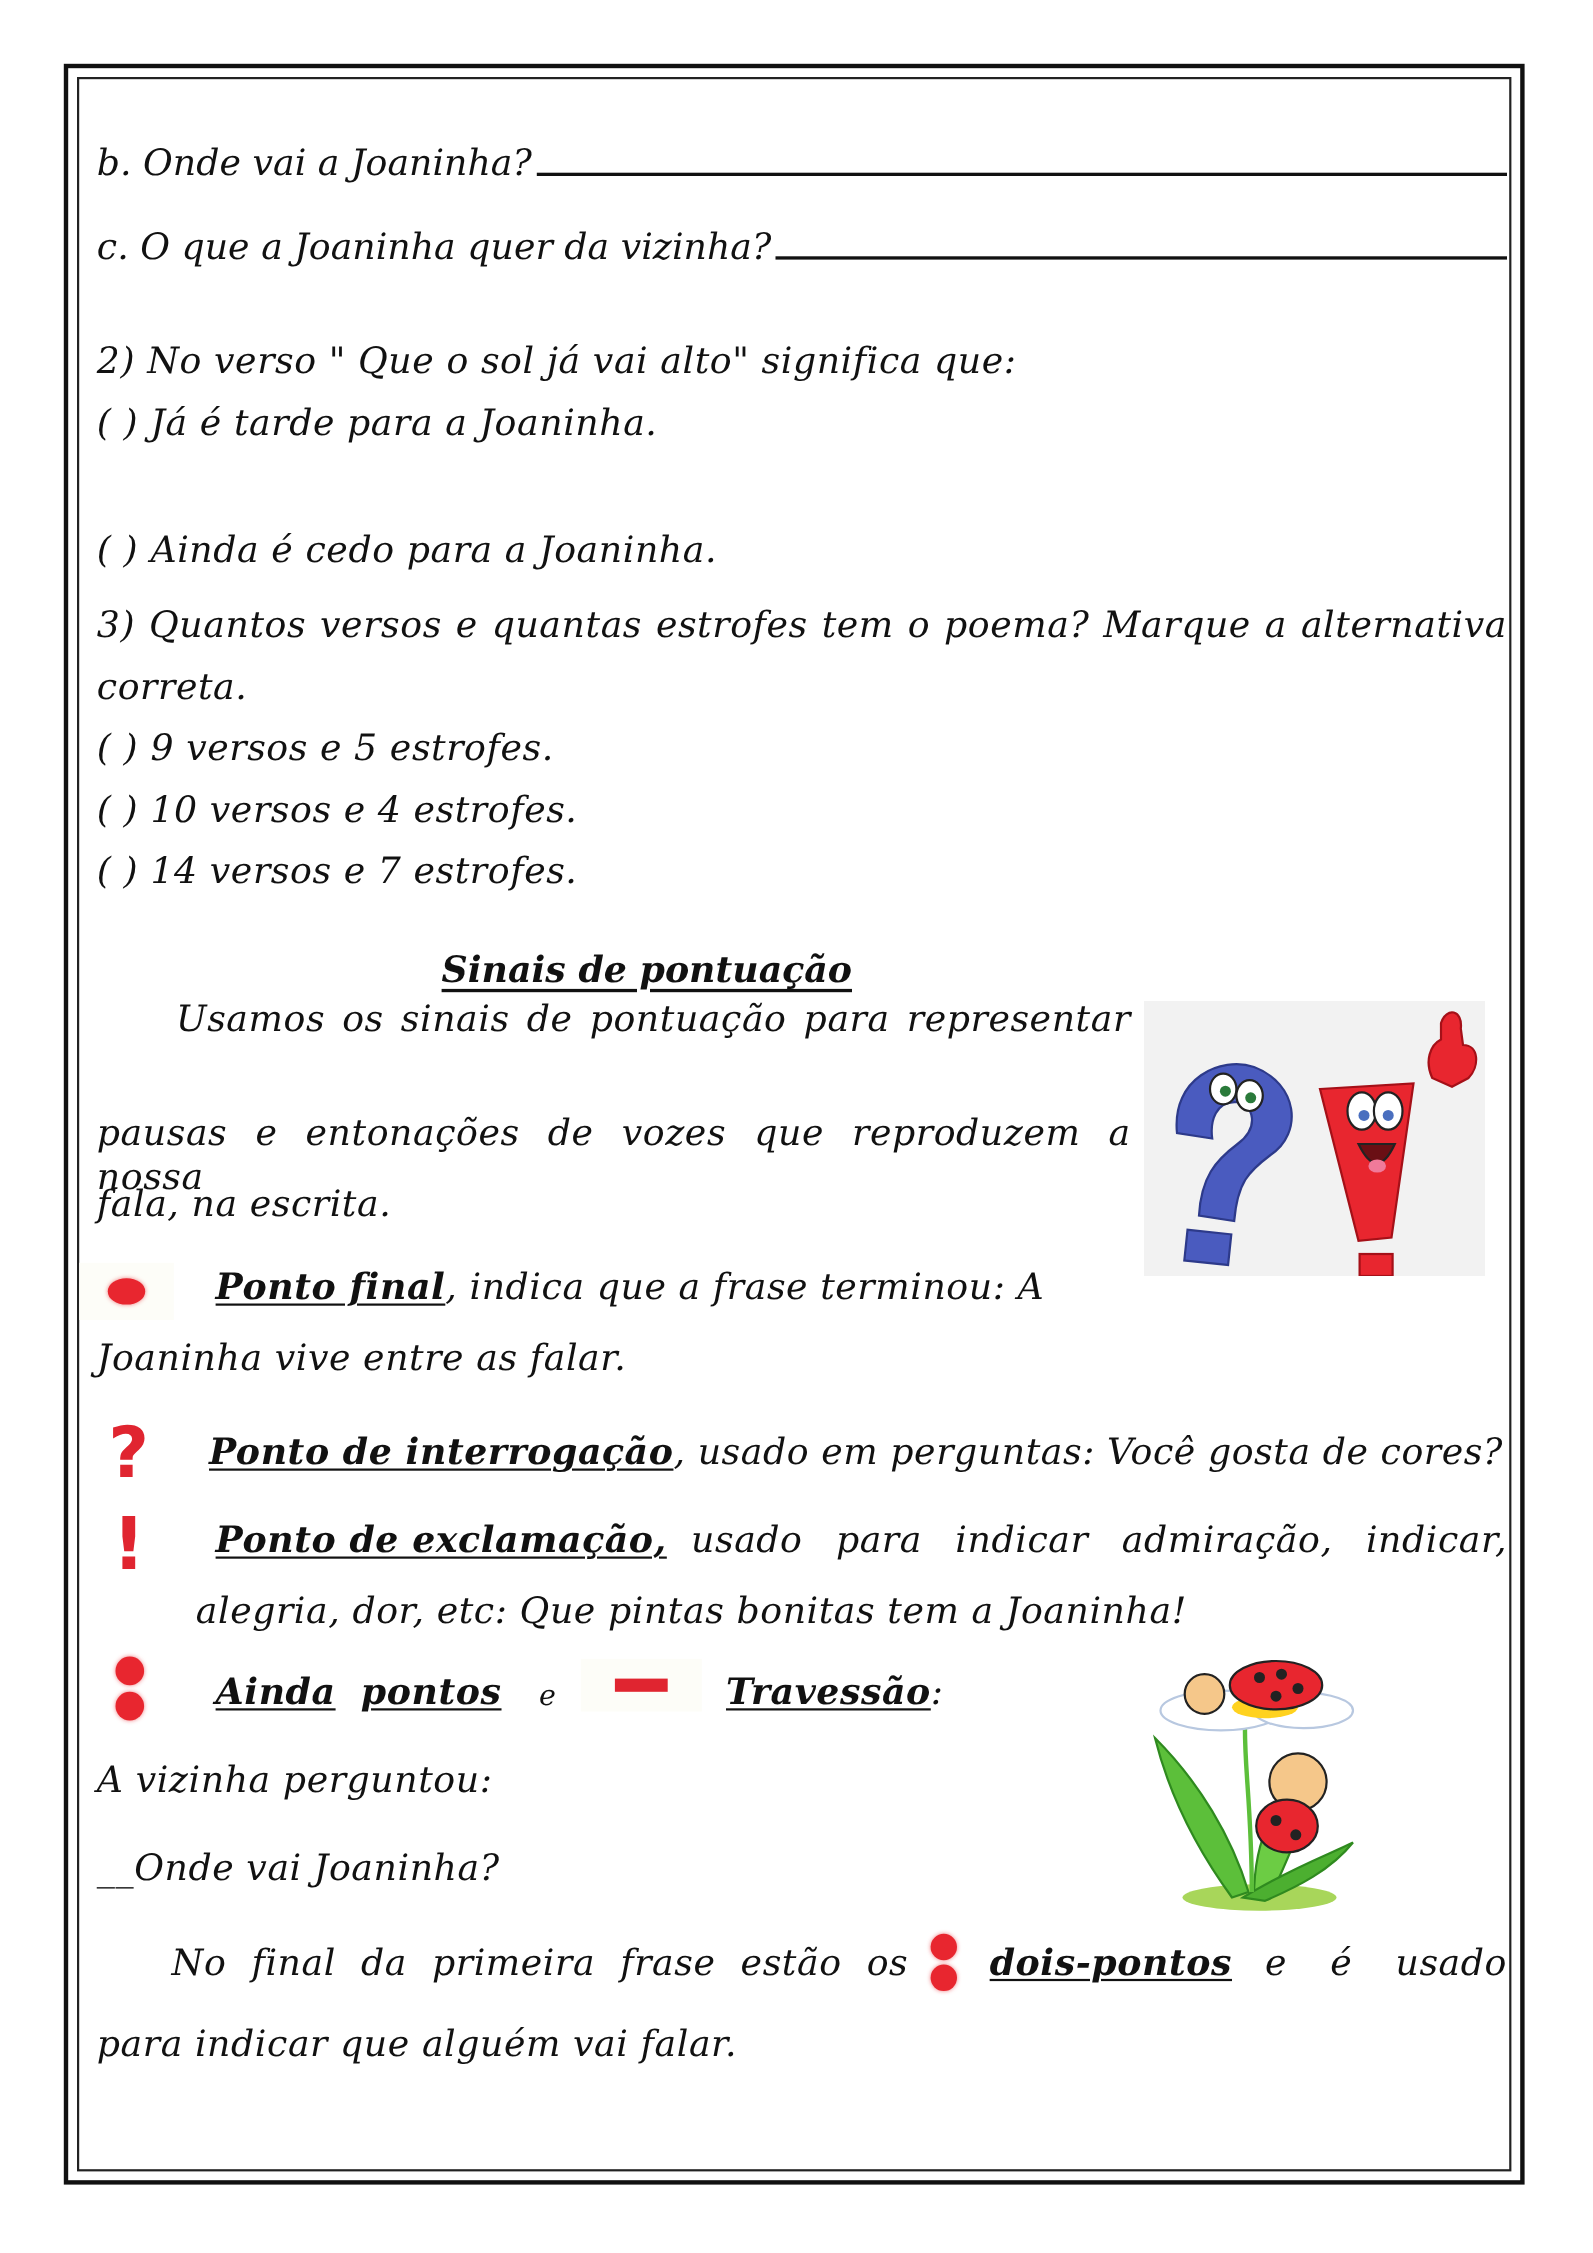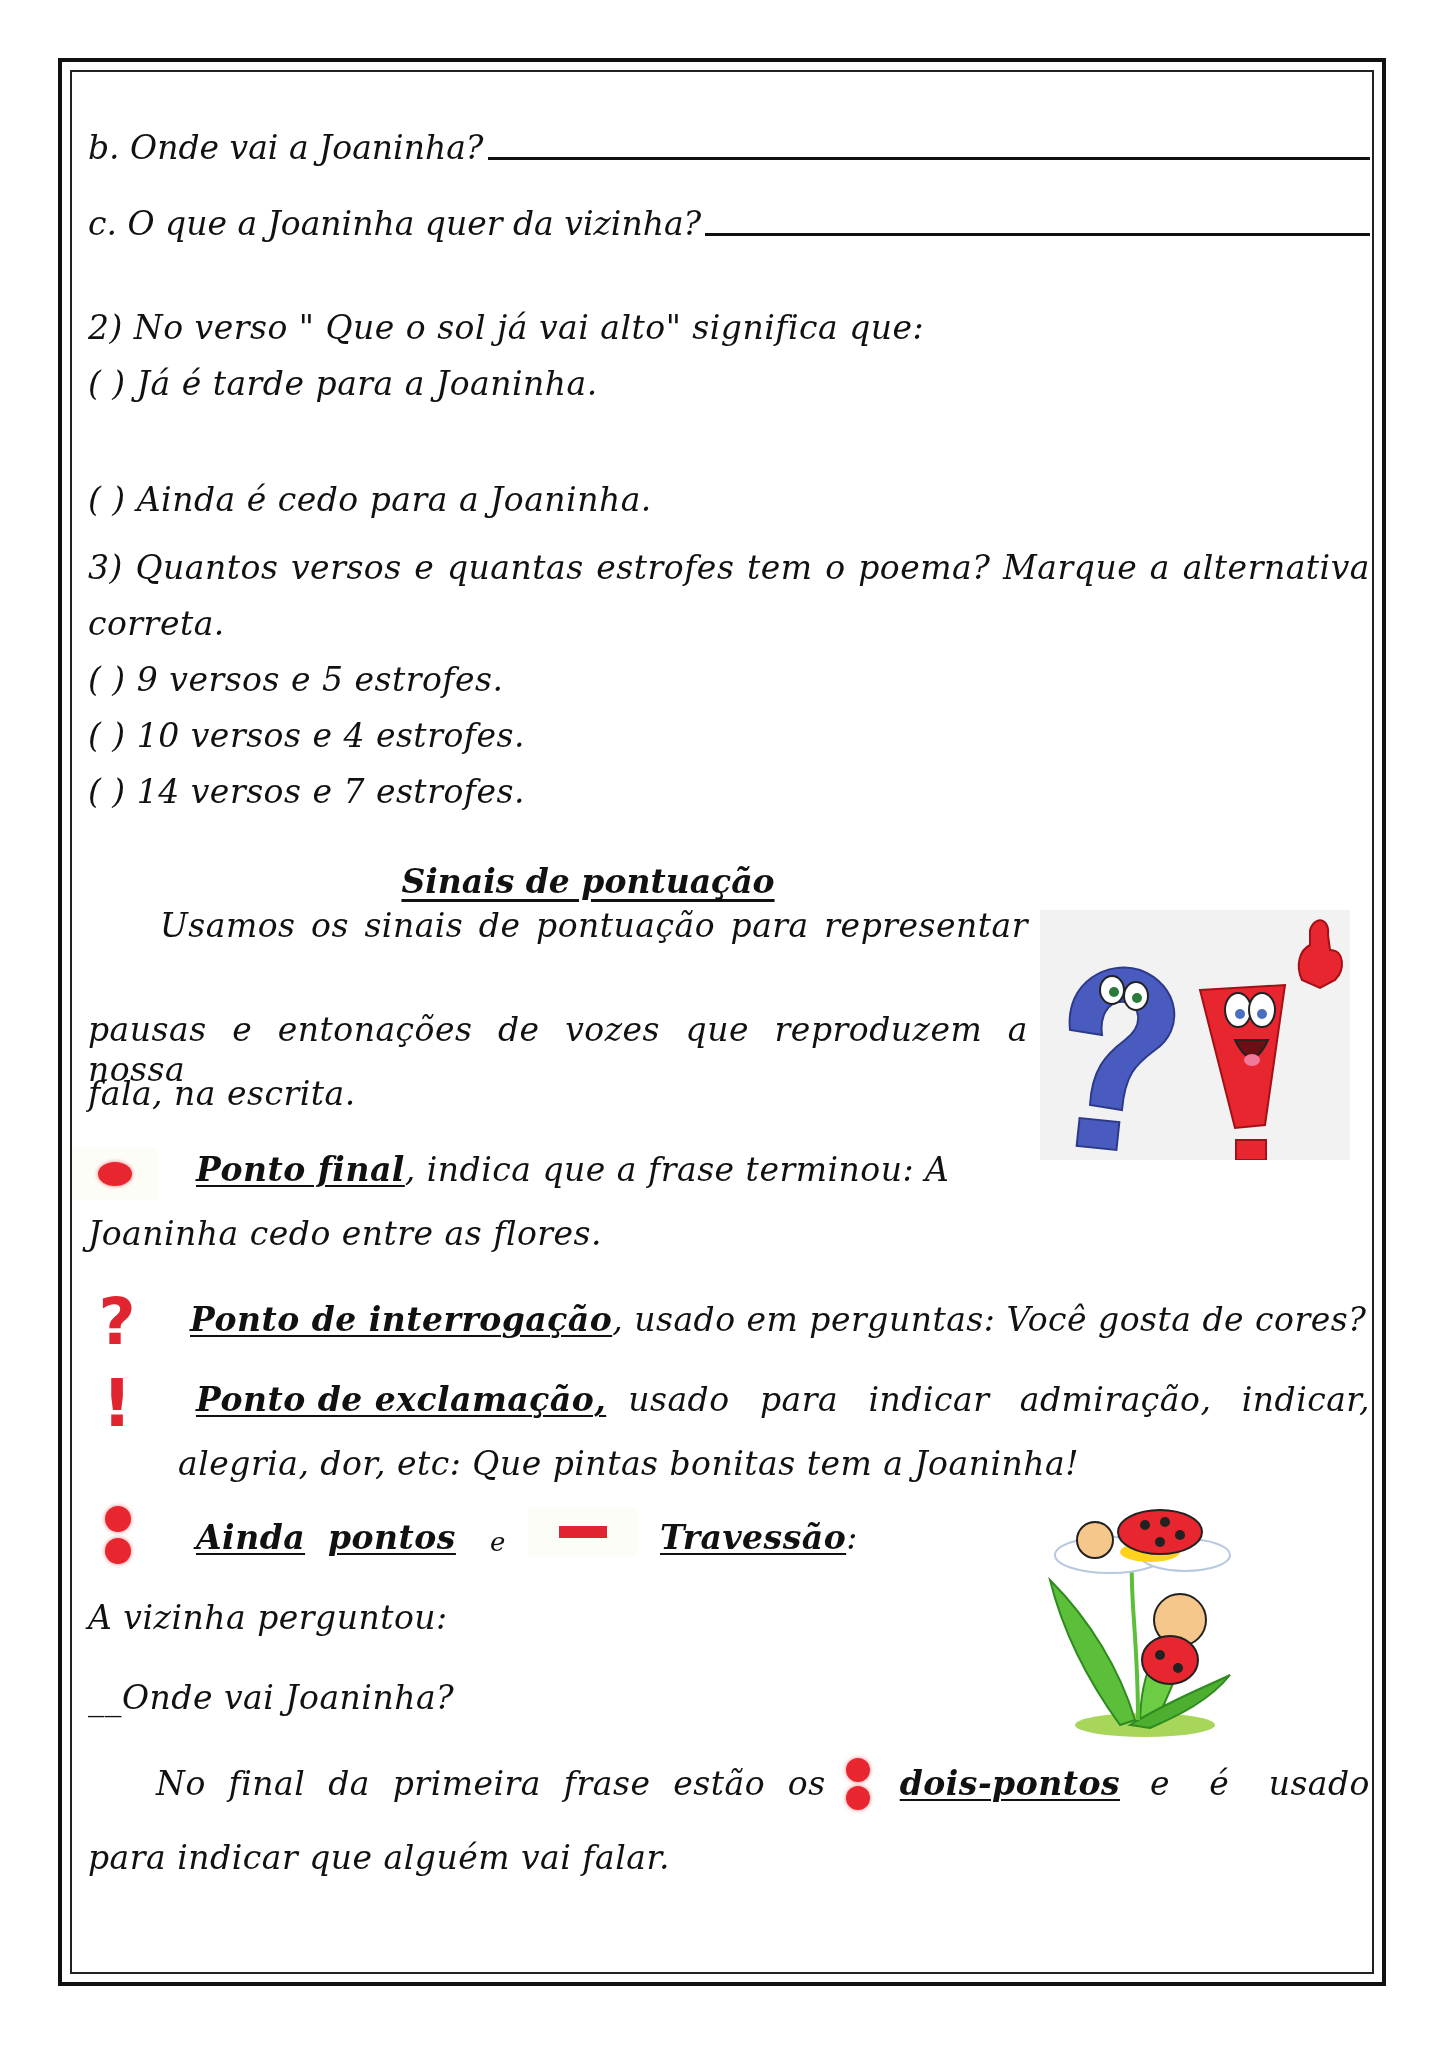--- a/index.html
+++ b/index.html
@@ -197,21 +197,21 @@
     <path d="M270 20 C275 5 290 8 288 25 L290 40 C305 40 305 60 295 70 L280 78 L262 70 C255 55 260 40 270 35 Z" fill="#e8262f" stroke="#a51018" stroke-width="2"></path>
   </svg>
 </div>
 
 <div class="icon-box" style="left:72px; top:1148px; width:86px; height:52px; background:#fdfdf8;">
   <div class="red-dot"></div>
 </div>
 <div class="line" style="top:1150px; left:196px;">
   <span class="bold-u">Ponto final</span><span>, indica que a frase terminou: A</span>
 </div>
-<div class="line" style="top:1214px;">Joaninha cedo entre as flores.</div>
+<div class="line" style="top:1214px;">Joaninha vive entre as falar.</div>
 
 <div class="icon-box" style="left:72px; top:1288px; width:90px; height:68px;">
   <span class="red-glyph" style="font-size:64px;">?</span>
 </div>
 <div class="line" style="top:1300px; left:190px;">
   <span class="bold-u">Ponto de interrogação</span><span>, usado em perguntas: Você gosta de cores?</span>
 </div>
 
 <div class="icon-box" style="left:92px; top:1368px; width:50px; height:72px;">
   <span class="red-glyph" style="font-size:66px;">!</span>

